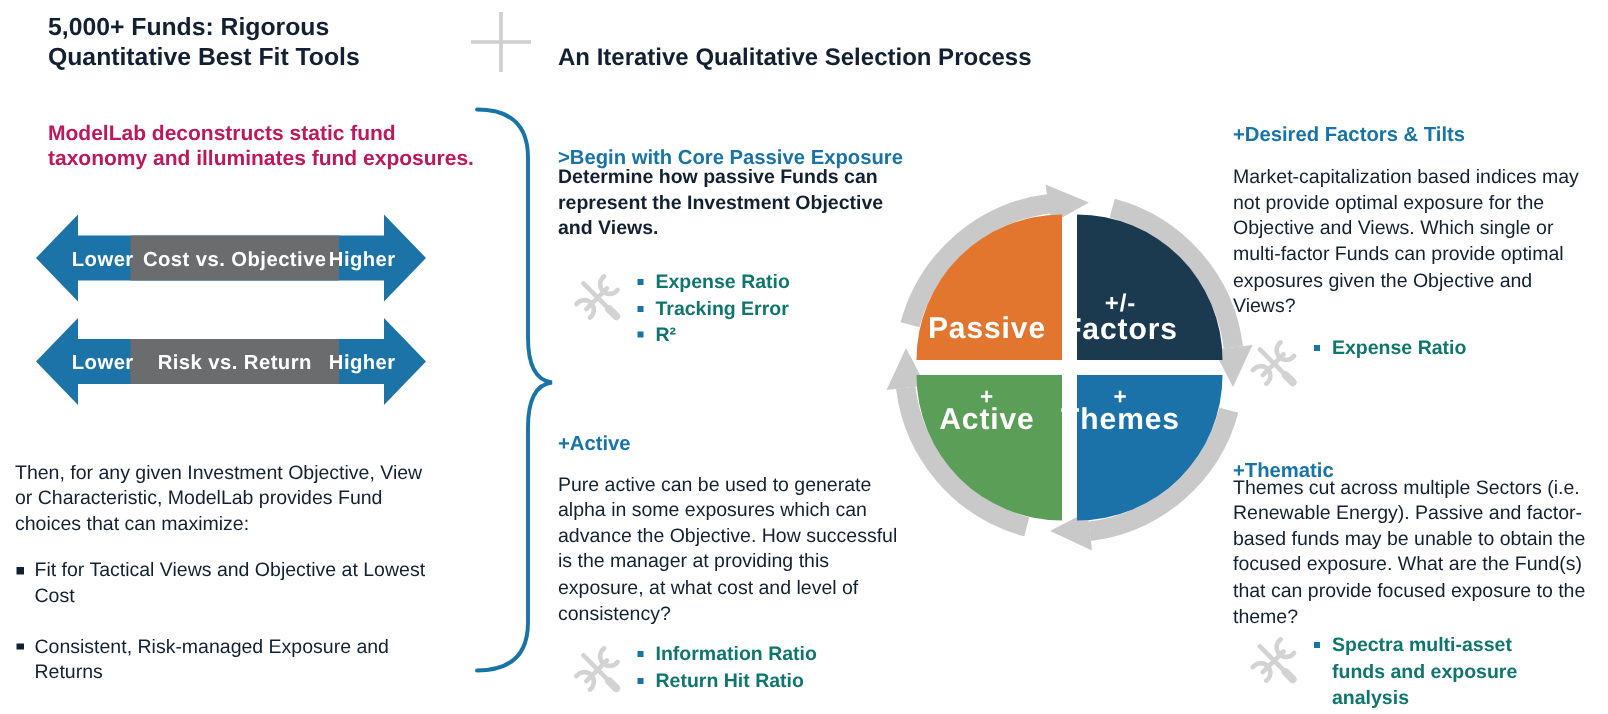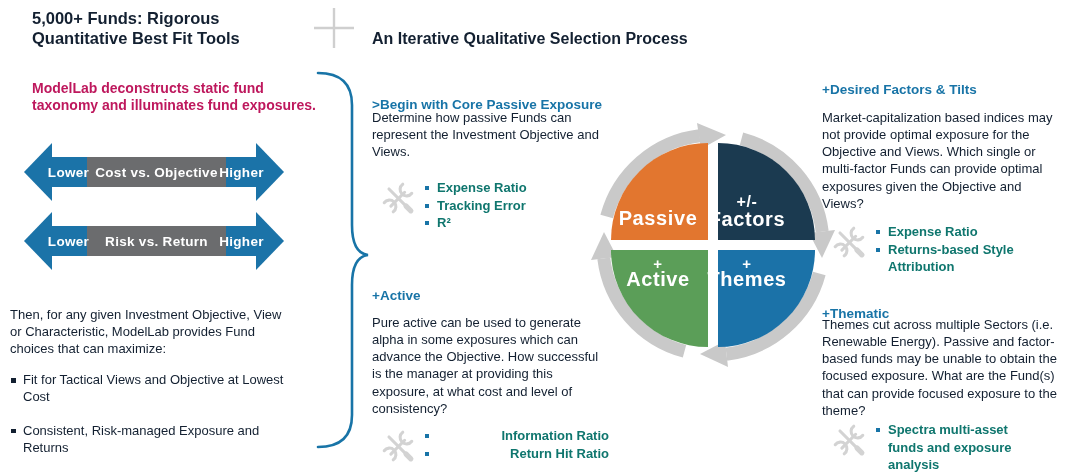--- a/index.html
+++ b/index.html
@@ -66,21 +66,21 @@
   <line x1="3" y1="23" x2="43" y2="23" stroke="#CFCFCF" stroke-width="2.4"></line>
 </svg>
 
 <svg class="abs" style="left:300px;top:64px;" width="76" height="392" viewBox="0 0 76 392">
   <path d="M18 9 Q52 9 52 41 L52 161 Q52 189 68 191 Q52 193 52 221 L52 351 Q52 383 18 383" fill="none" stroke="#1874A7" stroke-width="2.6" stroke-linecap="round"></path>
 </svg>
 
 <div class="abs title-dark" style="left:372px;top:29px;width:420px;font-size:16px;">An Iterative Qualitative Selection Process</div>
 
 <div class="abs sec-head" style="left:372px;top:97px;">&gt;Begin with Core Passive Exposure</div>
-<div class="abs body-text" style="left:372px;top:109px;width:232px;">Determine how passive Funds can represent the Investment Objective and Views.</div>
+<div class="abs body-text" style="left:372px;top:109px;width:232px;font-weight:bold;">Determine how passive Funds can represent the Investment Objective and Views.</div>
 
 <div class="abs metric-row" style="left:379px;top:179px;">
   <svg width="38" height="38" viewBox="0 0 40 40">
     <g stroke="#D3D3D3" fill="none" stroke-width="3.2" stroke-linecap="round">
       <path d="M12.5 28.5 L27 14"></path>
       <path d="M25 5.5 A6.8 6.8 0 1 0 34.5 15"></path>
       <path d="M15 34.5 A6.8 6.8 0 1 0 5.5 25"></path>
       <path d="M10.5 10.5 L27.5 27.5"></path>
       <path d="M28.5 28.5 L33.5 33.5" stroke-width="5.5"></path>
     </g>
@@ -88,21 +88,21 @@
   <ul class="metrics" style="width:185px;">
     <li>Expense Ratio</li>
     <li>Tracking Error</li>
     <li>R²</li>
   </ul>
 </div>
 
 <div class="abs sec-head" style="left:372px;top:288px;">+Active</div>
 <div class="abs body-text" style="left:372px;top:314px;width:232px;">Pure active can be used to generate alpha in some exposures which can advance the Objective. How successful is the manager at providing this exposure, at what cost and level of consistency?</div>
 
-<div class="abs metric-row" style="left:379px;top:427px;text-align:right;">
+<div class="abs metric-row" style="left:379px;top:427px;">
   <svg width="38" height="38" viewBox="0 0 40 40">
     <g stroke="#D3D3D3" fill="none" stroke-width="3.2" stroke-linecap="round">
       <path d="M12.5 28.5 L27 14"></path>
       <path d="M25 5.5 A6.8 6.8 0 1 0 34.5 15"></path>
       <path d="M15 34.5 A6.8 6.8 0 1 0 5.5 25"></path>
       <path d="M10.5 10.5 L27.5 27.5"></path>
       <path d="M28.5 28.5 L33.5 33.5" stroke-width="5.5"></path>
     </g>
   </svg>
   <ul class="metrics" style="width:185px;">
@@ -148,21 +148,20 @@
     <g stroke="#D3D3D3" fill="none" stroke-width="3.2" stroke-linecap="round">
       <path d="M12.5 28.5 L27 14"></path>
       <path d="M25 5.5 A6.8 6.8 0 1 0 34.5 15"></path>
       <path d="M15 34.5 A6.8 6.8 0 1 0 5.5 25"></path>
       <path d="M10.5 10.5 L27.5 27.5"></path>
       <path d="M28.5 28.5 L33.5 33.5" stroke-width="5.5"></path>
     </g>
   </svg>
   <ul class="metrics" style="width:160px;">
     <li>Expense Ratio</li>
-    <li>Returns-based Style Attribution</li>
   </ul>
 </div>
 
 <div class="abs sec-head" style="left:822px;top:306px;">+Thematic</div>
 <div class="abs body-text" style="left:822px;top:316px;width:242px;">Themes cut across multiple Sectors (i.e. Renewable Energy). Passive and factor-based funds may be unable to obtain the focused exposure. What are the Fund(s) that can provide focused exposure to the theme?</div>
 
 <div class="abs metric-row" style="left:830px;top:421px;">
   <svg width="38" height="38" viewBox="0 0 40 40">
     <g stroke="#D3D3D3" fill="none" stroke-width="3.2" stroke-linecap="round">
       <path d="M12.5 28.5 L27 14"></path>

